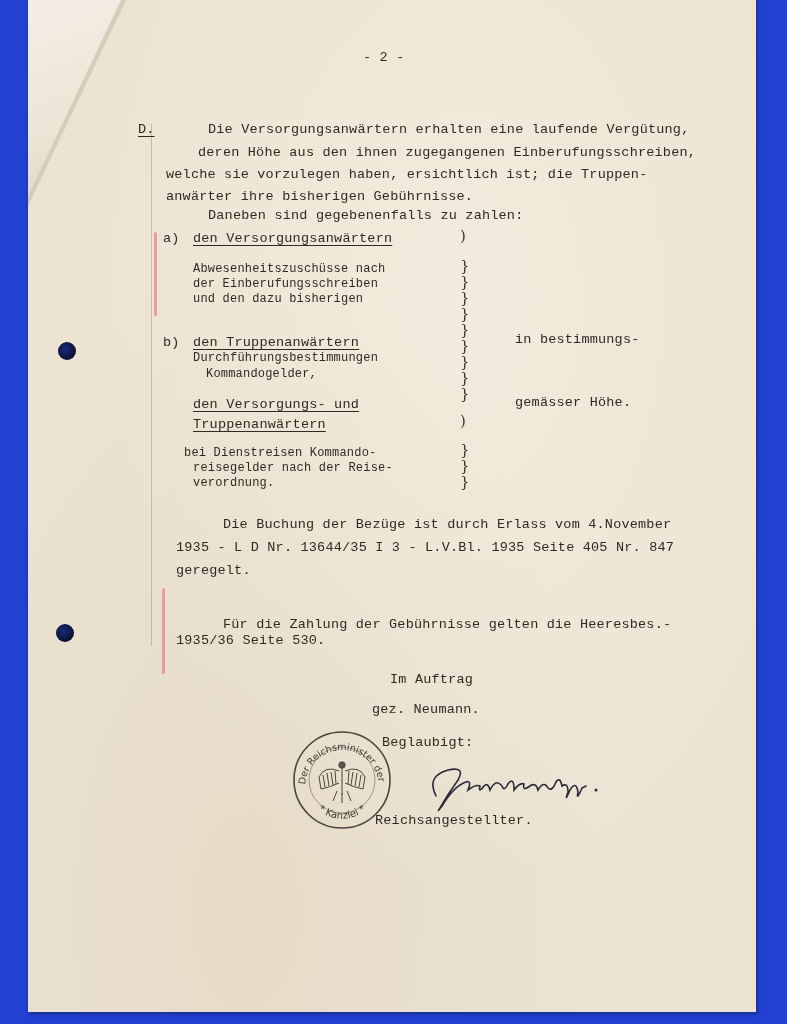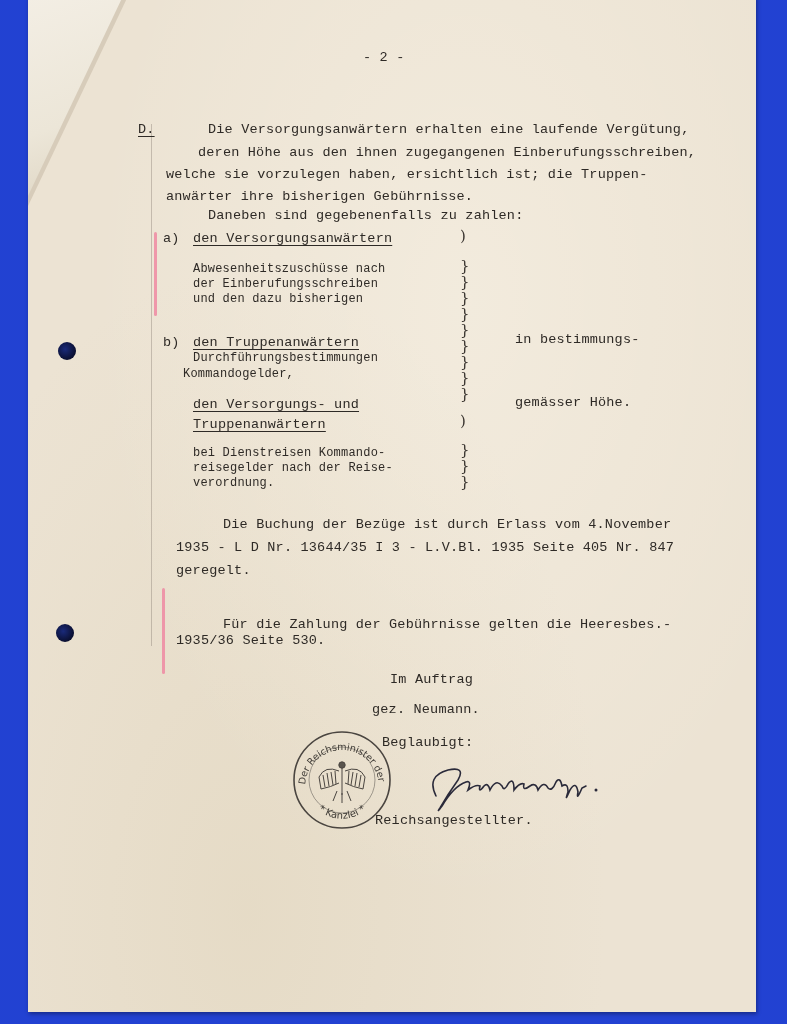--- a/index.html
+++ b/index.html
@@ -86,26 +86,26 @@
   <div class="brace" style="left:432px; top:233px;">)</div>
   <div class="t sm" style="left:165px; top:266px;">Abwesenheitszuschüsse nach</div>
   <div class="t sm" style="left:165px; top:281px;">der Einberufungsschreiben</div>
   <div class="t sm" style="left:165px; top:296px;">und den dazu bisherigen</div>
   <div class="t sm" style="left:165px; top:311px;margin-top:44px;">Durchführungsbestimmungen</div>
 
   <div class="brace" style="left:432px; top:262px; line-height:16px;">}<br>}<br>}<br>}<br>}<br>}<br>}<br>}<br>}<br></div>
 
   <div class="t" style="left:135px; top:340px;">b)</div>
   <div class="t u" style="left:165px; top:340px;">den Truppenanwärtern</div>
-  <div class="t sm" style="left:155px; top:371px;">Kommandogelder,</div>
+  <div class="t sm" style="left:178px; top:371px;">Kommandogelder,</div>
 
   <div class="t u" style="left:165px; top:402px;">den Versorgungs- und</div>
   <div class="t u" style="left:165px; top:422px;">Truppenanwärtern</div>
   <div class="brace" style="left:432px; top:418px;">)</div>
-  <div class="t sm" style="left:165px; top:450px;">bei Dienstreisen Kommando-</div>
+  <div class="t sm" style="left:156px; top:450px;">bei Dienstreisen Kommando-</div>
   <div class="t sm" style="left:165px; top:465px;">reisegelder nach der Reise-</div>
   <div class="t sm" style="left:165px; top:480px;">verordnung.</div>
   <div class="brace" style="left:432px; top:446px; line-height:16px;">}<br>}<br>}</div>
 
   <div class="t" style="left:487px; top:337px;">in bestimmungs-</div>
   <div class="t" style="left:487px; top:400px;">gemässer Höhe.</div>
 
   <div class="t" style="left:195px; top:522px;">Die Buchung der Bezüge ist durch Erlass vom 4.November</div>
   <div class="t" style="left:148px; top:545px;">1935 - L D Nr. 13644/35 I 3 - L.V.Bl. 1935 Seite 405 Nr. 847</div>
   <div class="t" style="left:148px; top:568px;">geregelt.</div>

